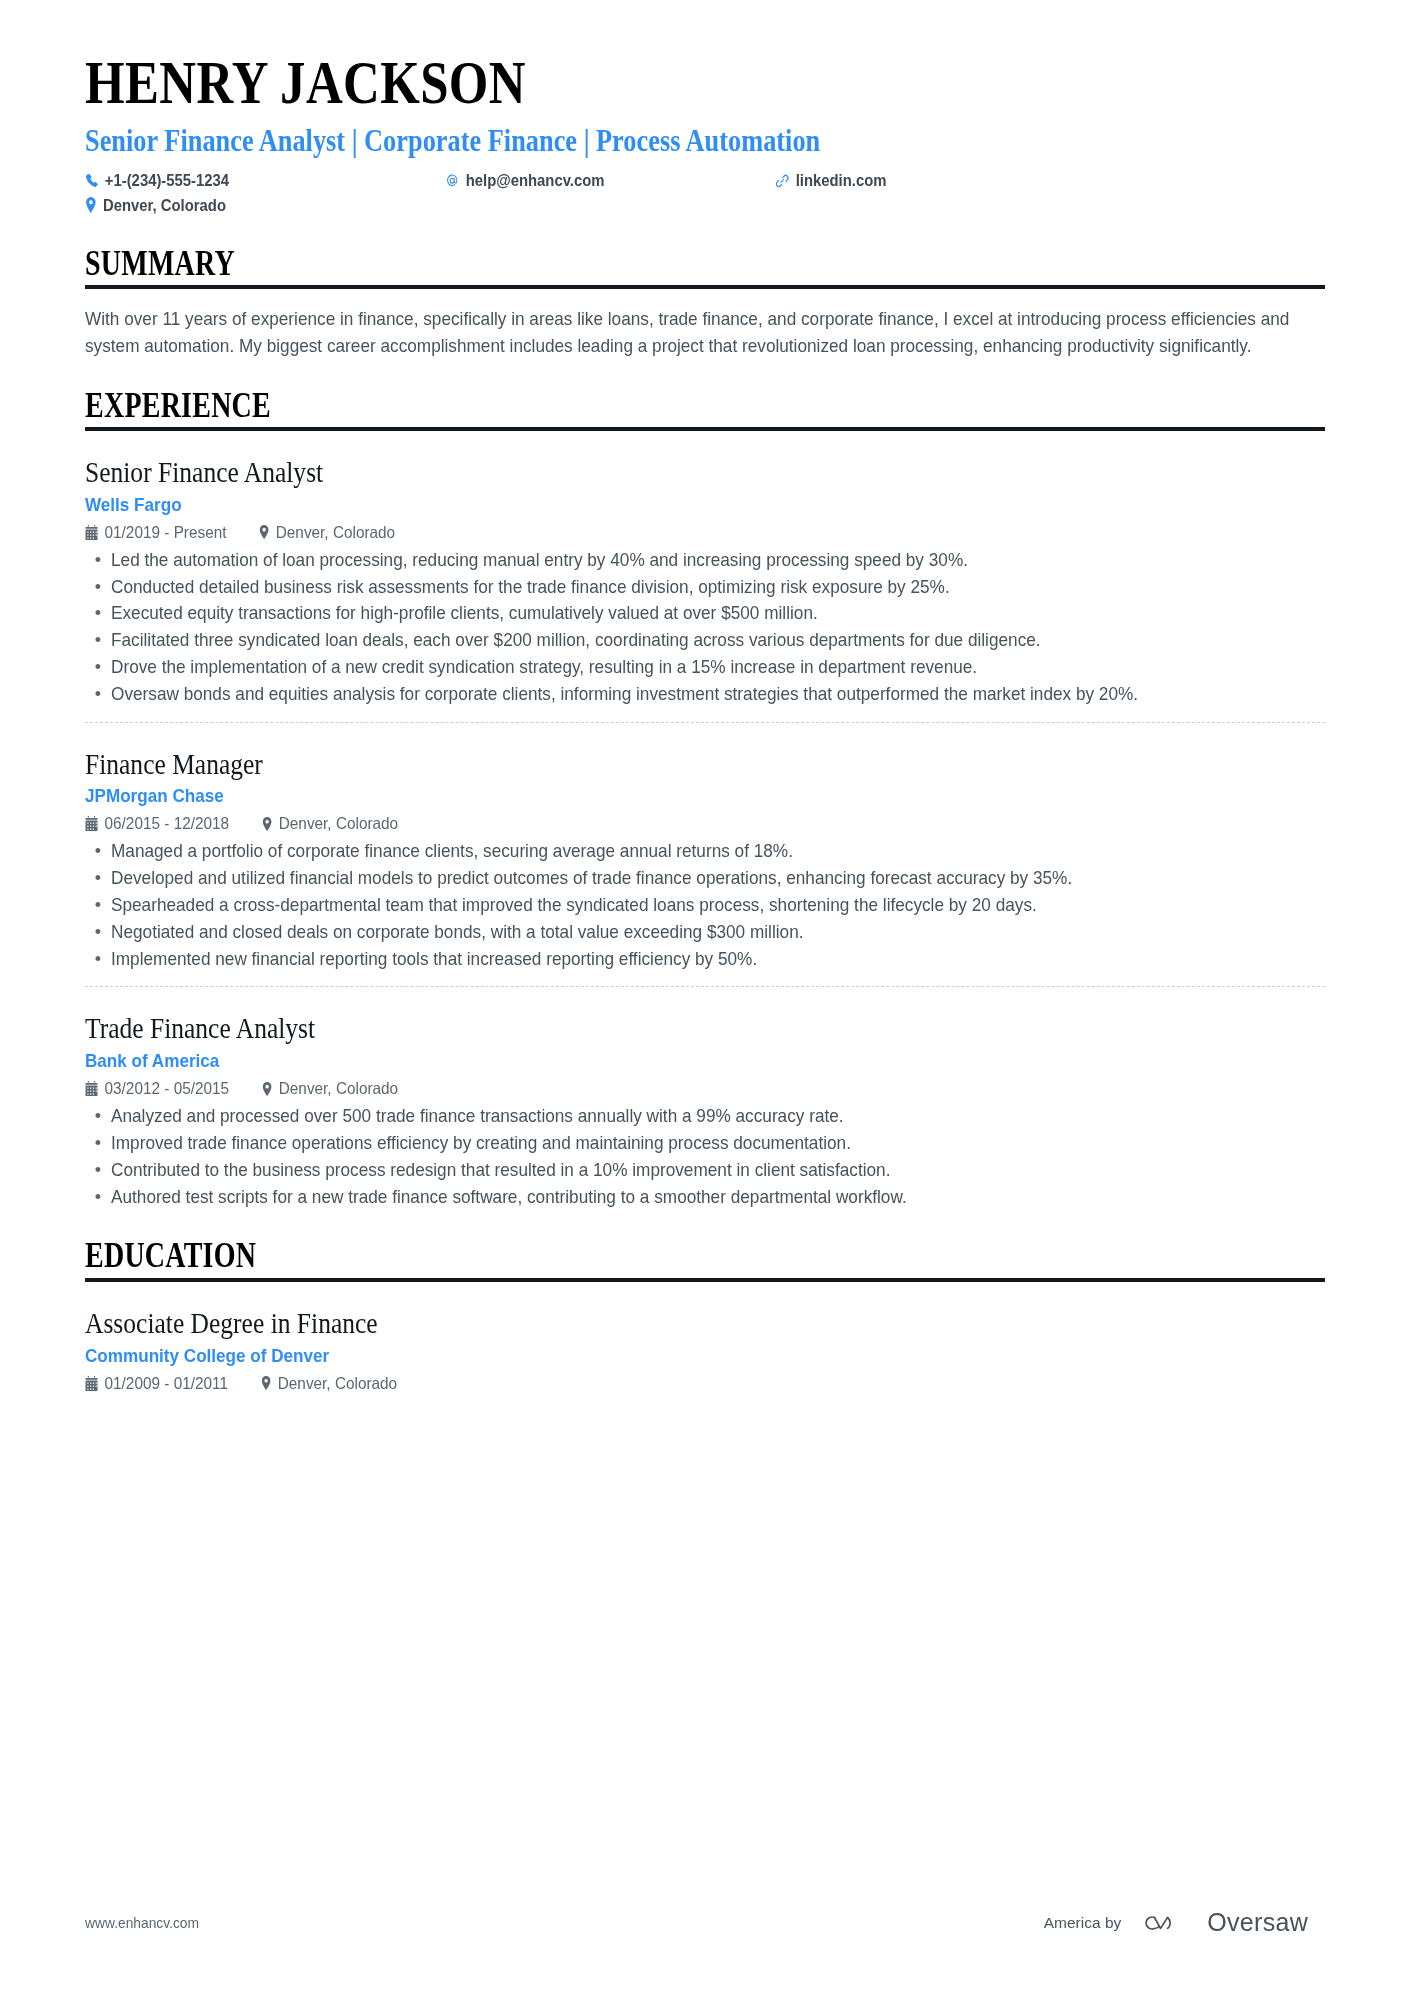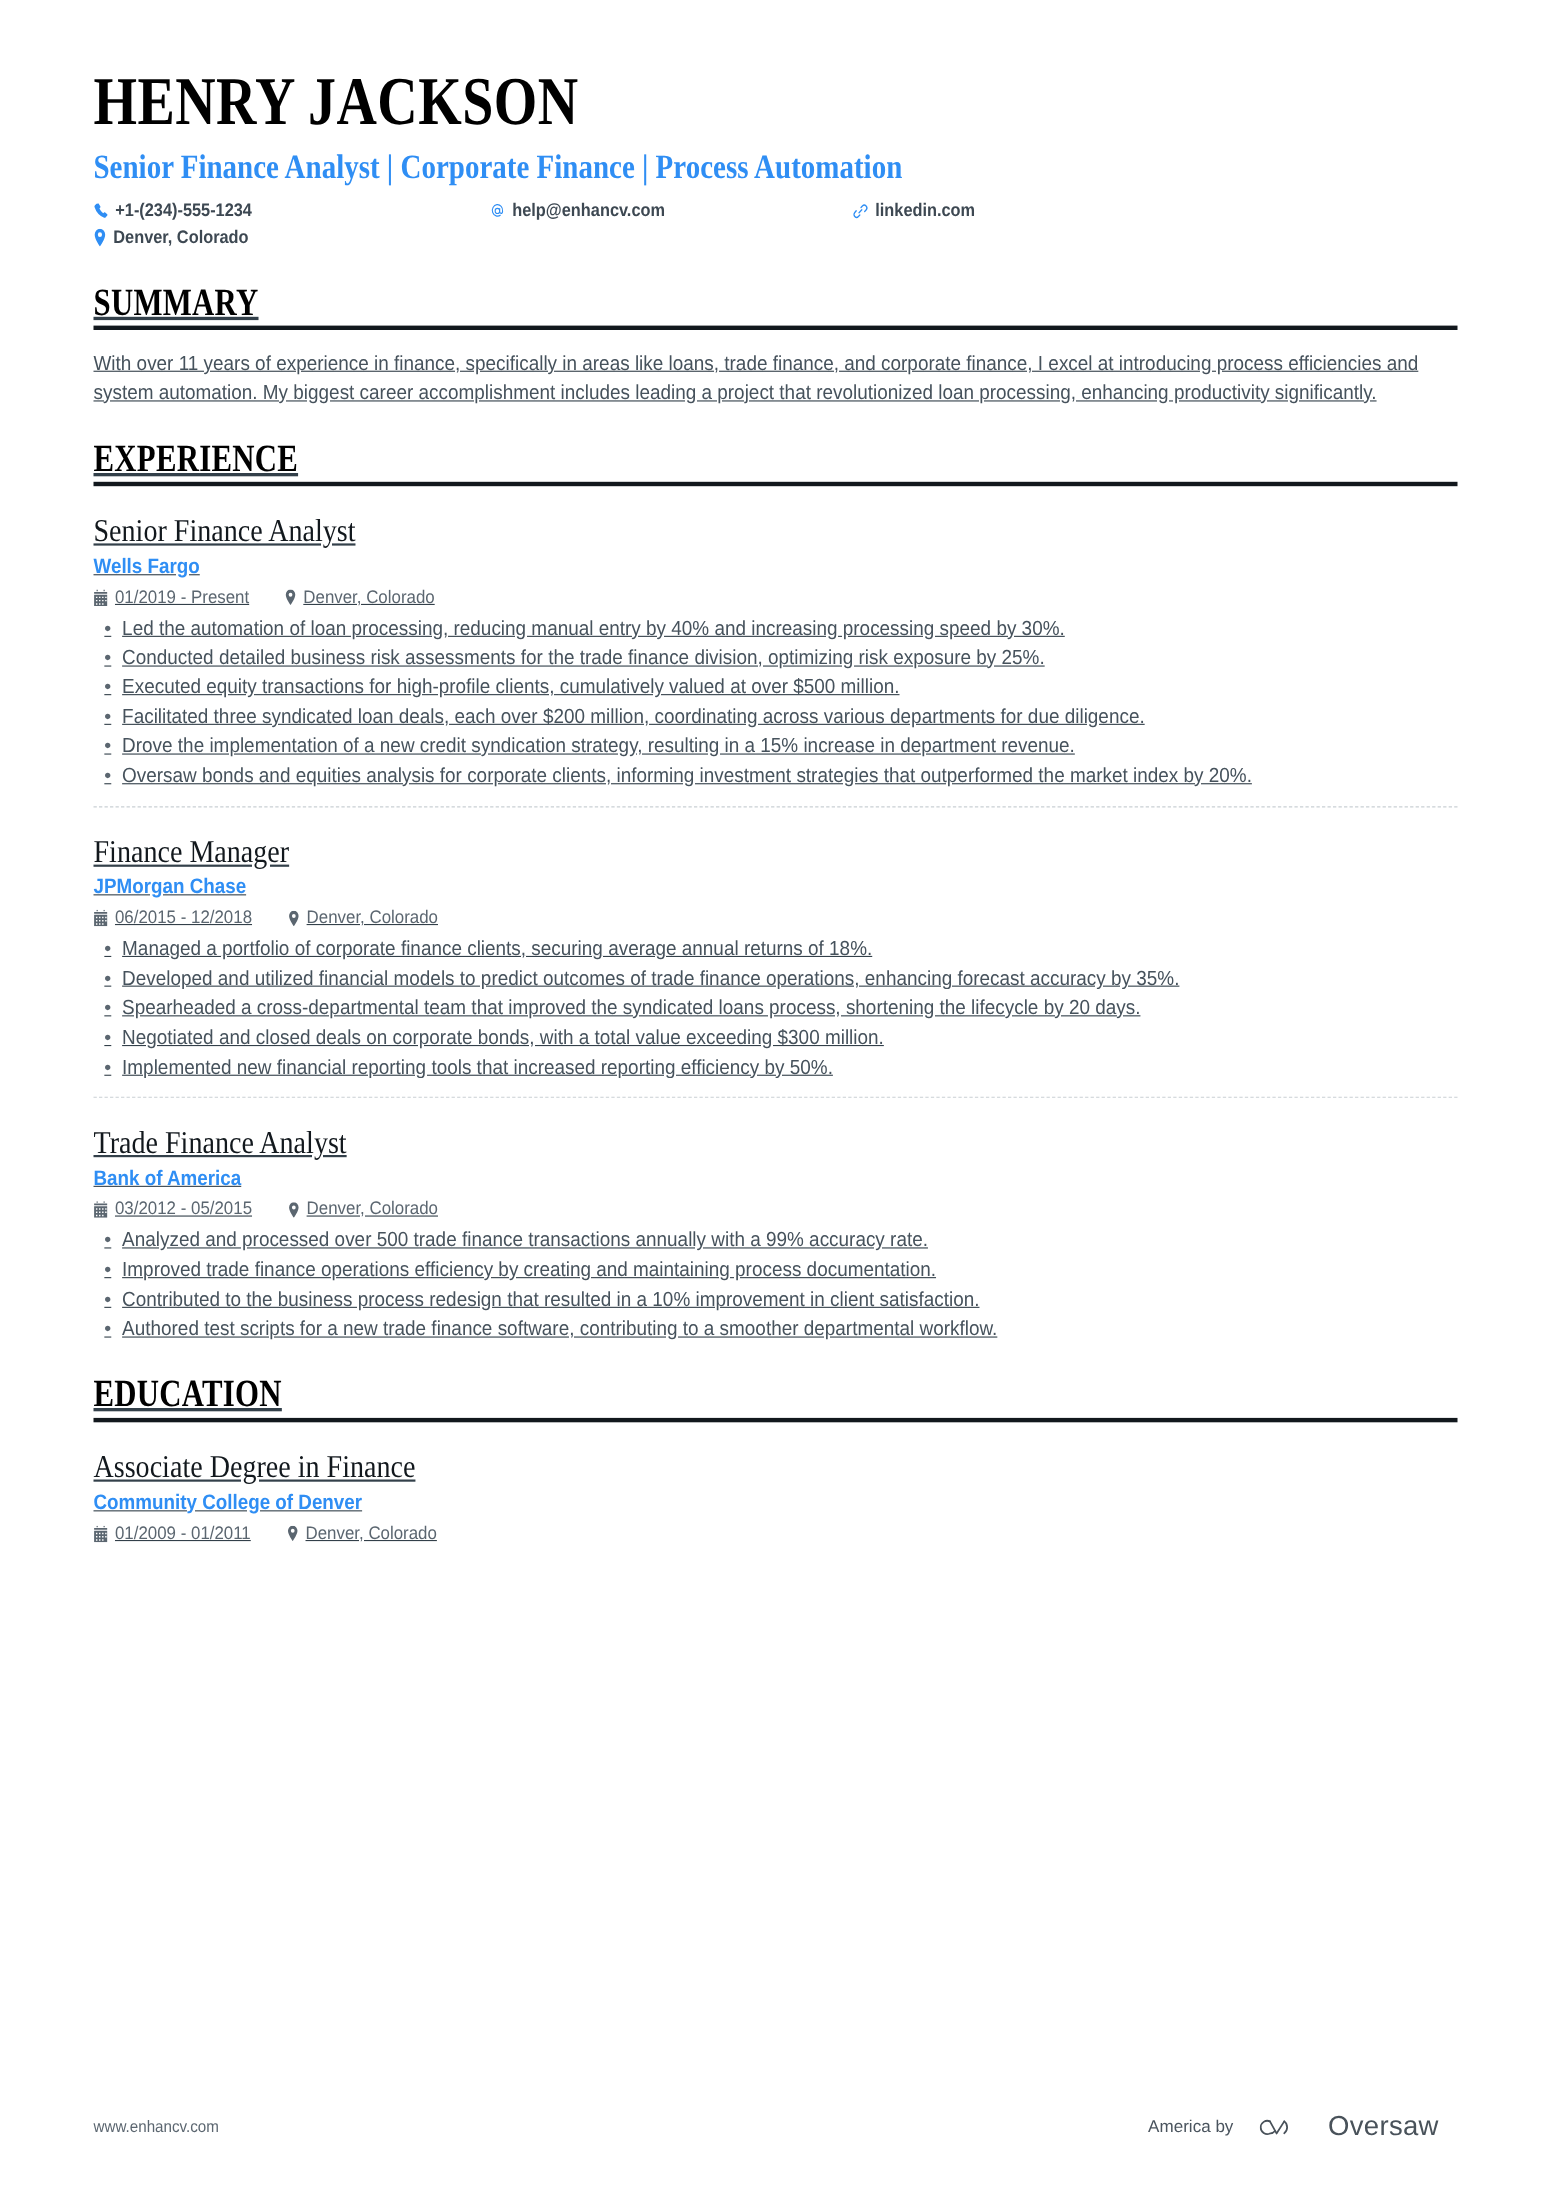--- a/index.html
+++ b/index.html
@@ -8,21 +8,21 @@
     width:1410px; height:1995px;
     font-family:"Liberation Sans", sans-serif;
     color:#33404a;
     position:relative;
     overflow:hidden;
   }
 
   .page { position:relative; width:1410px; height:1995px; padding:0 85px; }
 
   
-  .header { padding-top:50px;margin-top:11px; }
+  .header { padding-top:50px; }
   .full-name {
     font-family:"Liberation Serif", serif;
     font-weight:bold;
     font-size:62px;
     letter-spacing:0.5px;
     line-height:1.05;
     color:#000000;
     transform:scaleX(0.82);
     transform-origin:left center;
     white-space:nowrap;
@@ -49,21 +49,21 @@
     white-space:nowrap;
   }
   .c-phone  { width:360px; }
   .c-email  { width:330px; }
   .c-link   { width:300px; }
   .c-loc    { width:360px; }
   .ic { display:inline-flex; align-items:center; justify-content:center; margin-right:7px; flex:0 0 auto; }
   .ic svg { display:block; }
 
   
-  .section { margin-top:26px;text-decoration:underline; }
+  .section { margin-top:26px; }
   .section-title {
     font-family:"Liberation Serif", serif;
     font-weight:bold;
     font-size:35px;
     color:#000000;
     letter-spacing:0.3px;
     transform:scaleX(0.8);
     transform-origin:left center;
     line-height:1.15;
     white-space:nowrap;

